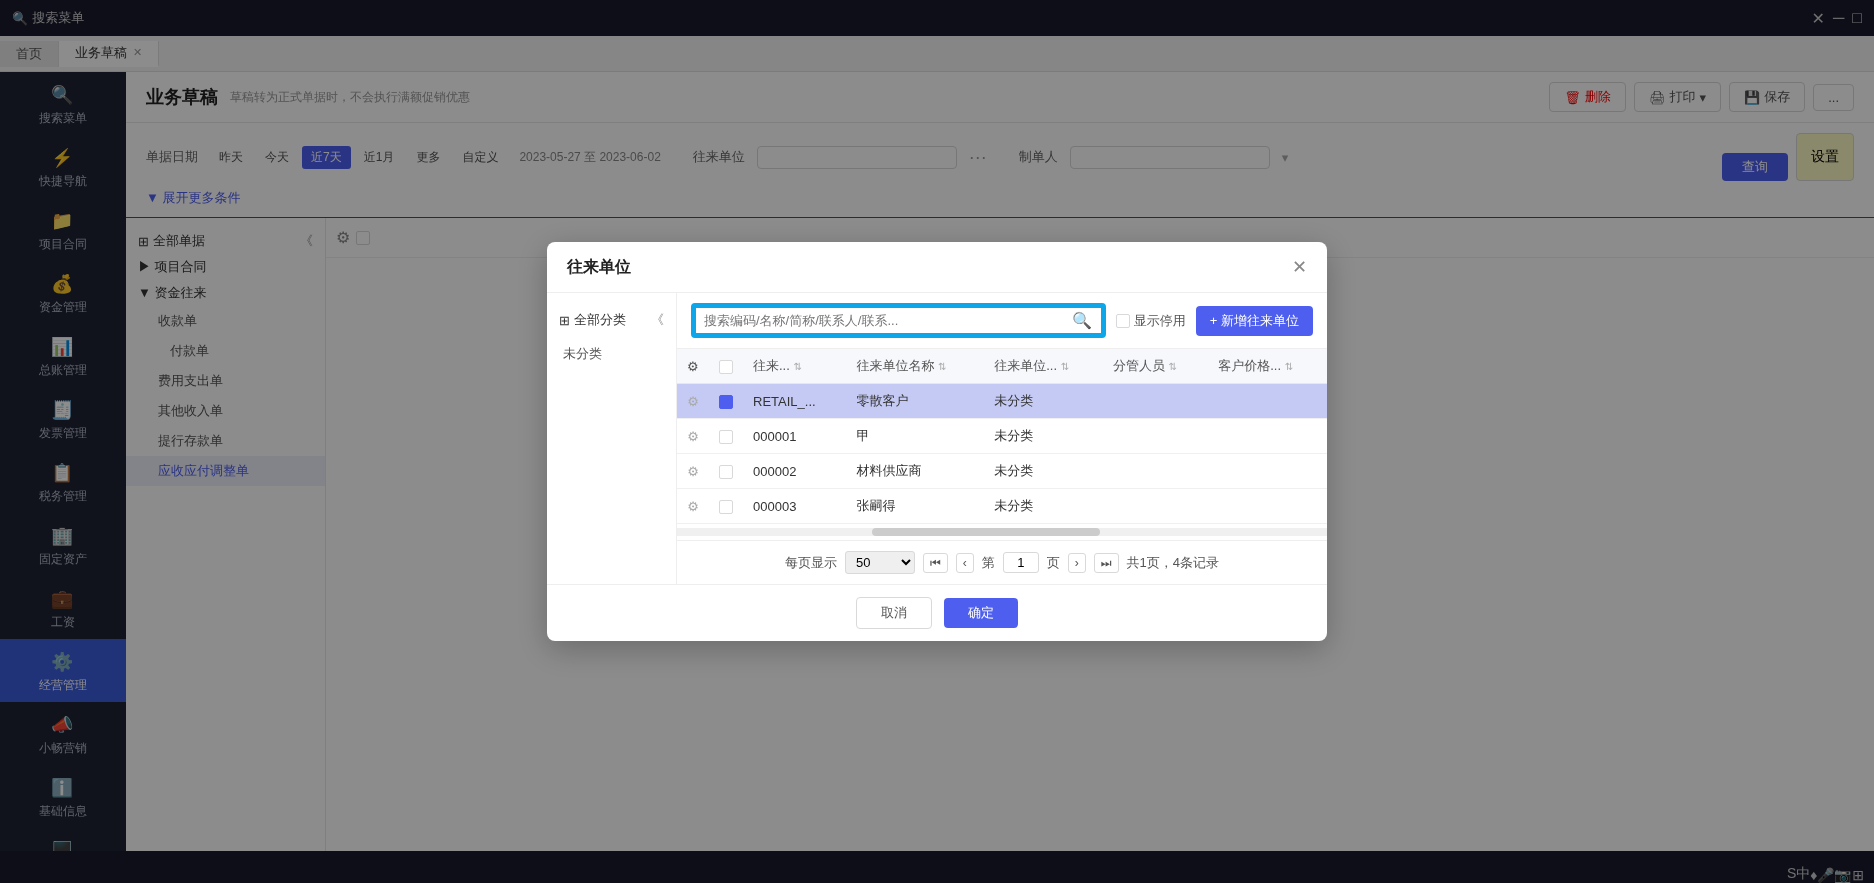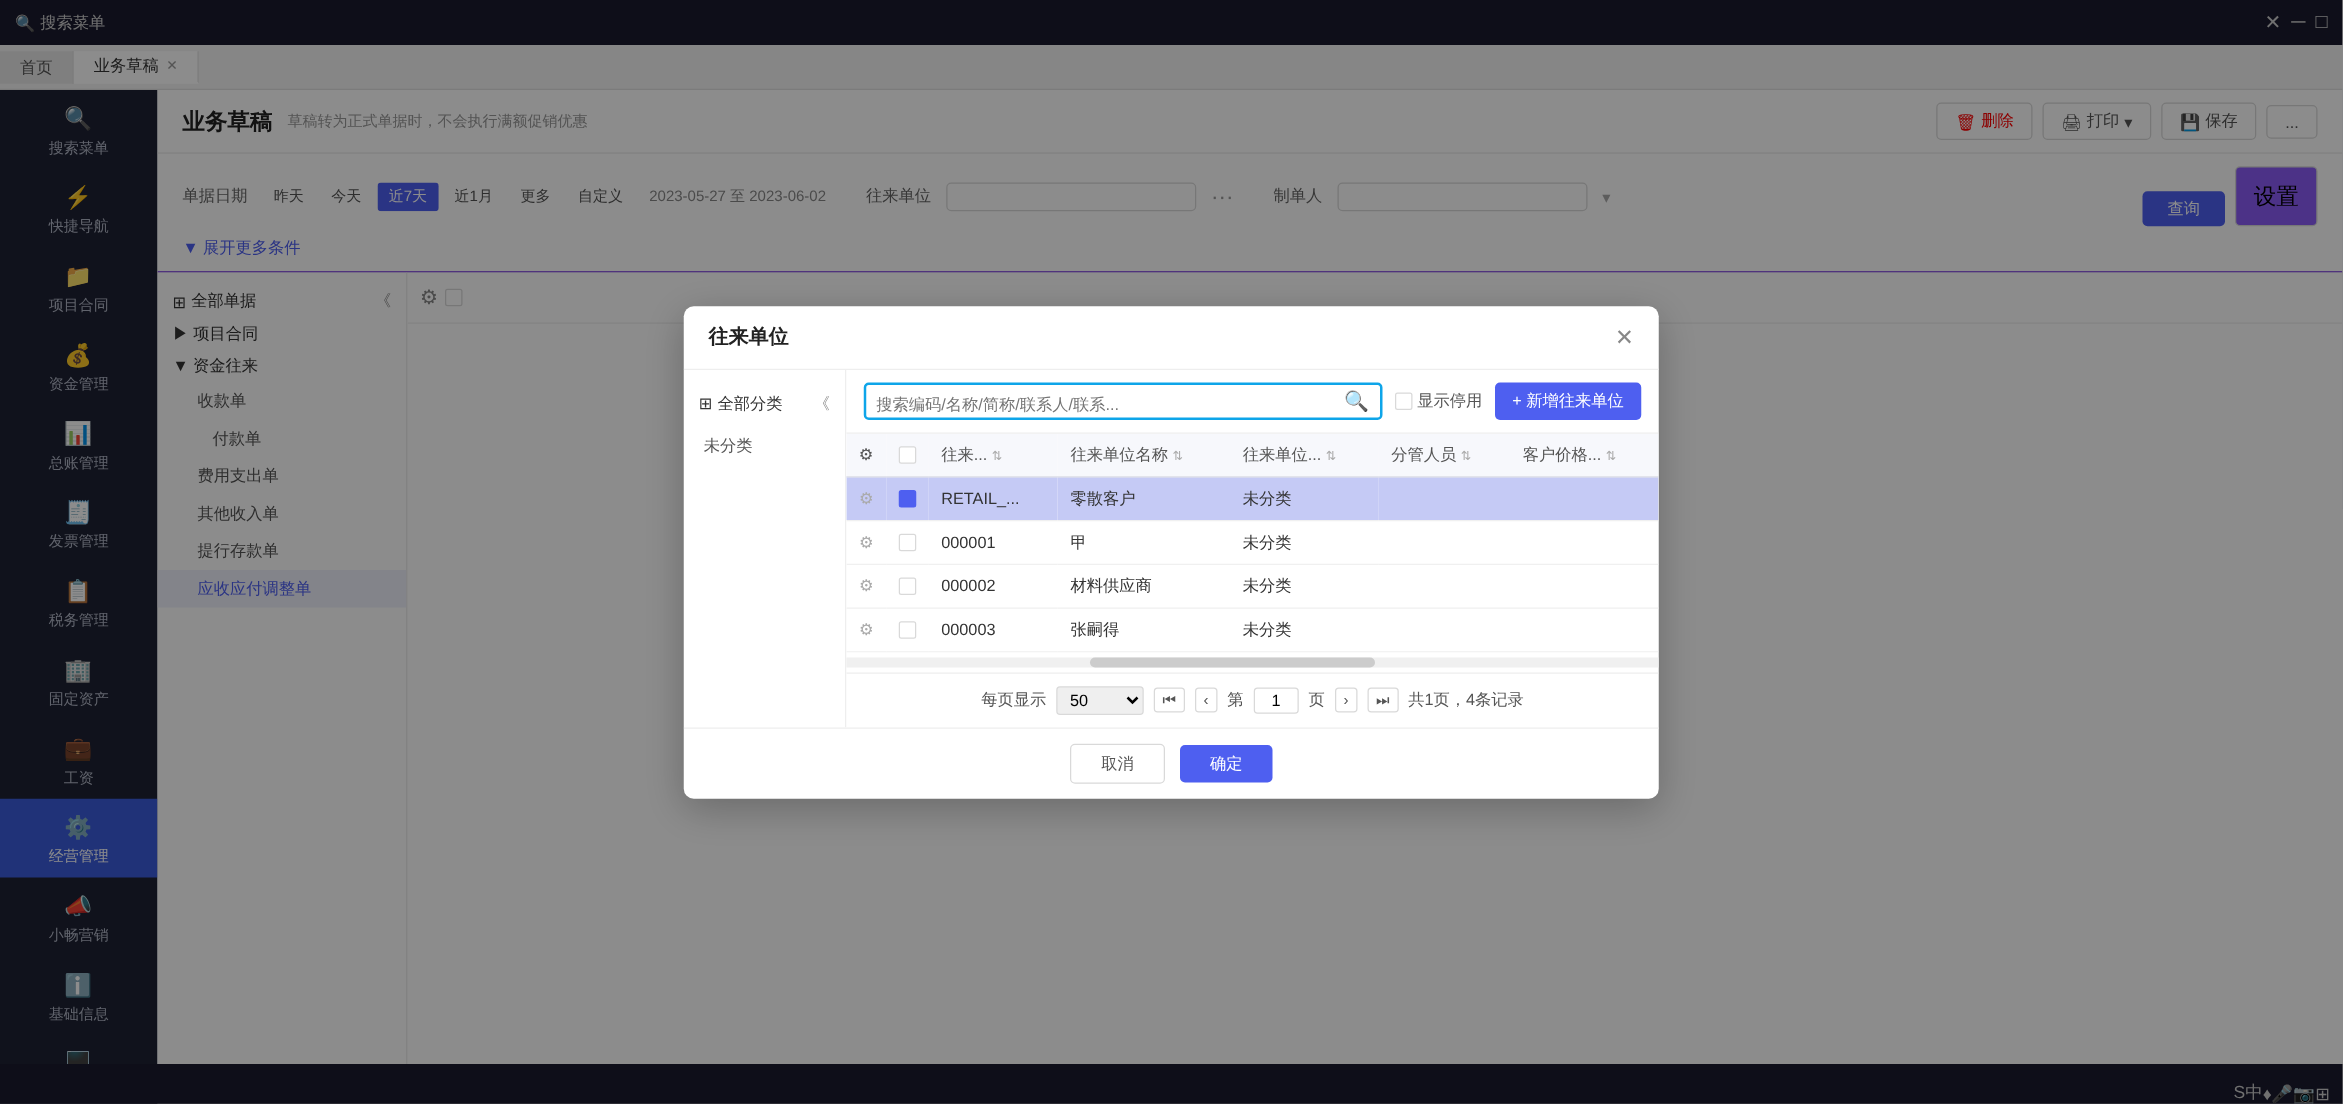--- a/index.html
+++ b/index.html
@@ -178,24 +178,24 @@
       color: #fff;
       border: none;
       border-radius: 4px;
       padding: 5px 20px;
       font-size: 13px;
       cursor: pointer;
       margin-top: 20px;
     }
     .setting-btn {
       border: 1px solid #d9d9d9;
-      background: #8b5cf6;
+      background: #fef9c3;
       border-radius: 4px;
       padding: 5px 14px;
-      font-size: 18px;
+      font-size: 14px;
       cursor: pointer;
     }
 
     
     .content-area {
       display: flex;
       height: calc(100% - 130px);
     }
 
     
@@ -311,22 +311,22 @@
     }
     .dialog-toolbar {
       padding: 10px 14px;
       display: flex;
       align-items: center;
       gap: 10px;
       border-bottom: 1px solid #eee;
     }
     .search-input-wrap {
       display: flex;
-      align-items: flex-end;
-      border: 2px solid #0ea5e9;
+      align-items: center;
+      border: 5px solid #0ea5e9;
       border-radius: 4px;
       padding: 3px 8px;
       flex: 1;
       gap: 6px;
     }
     .search-input-wrap input {
       border: none;
       outline: none;
       font-size: 13px;
       width: 100%;

